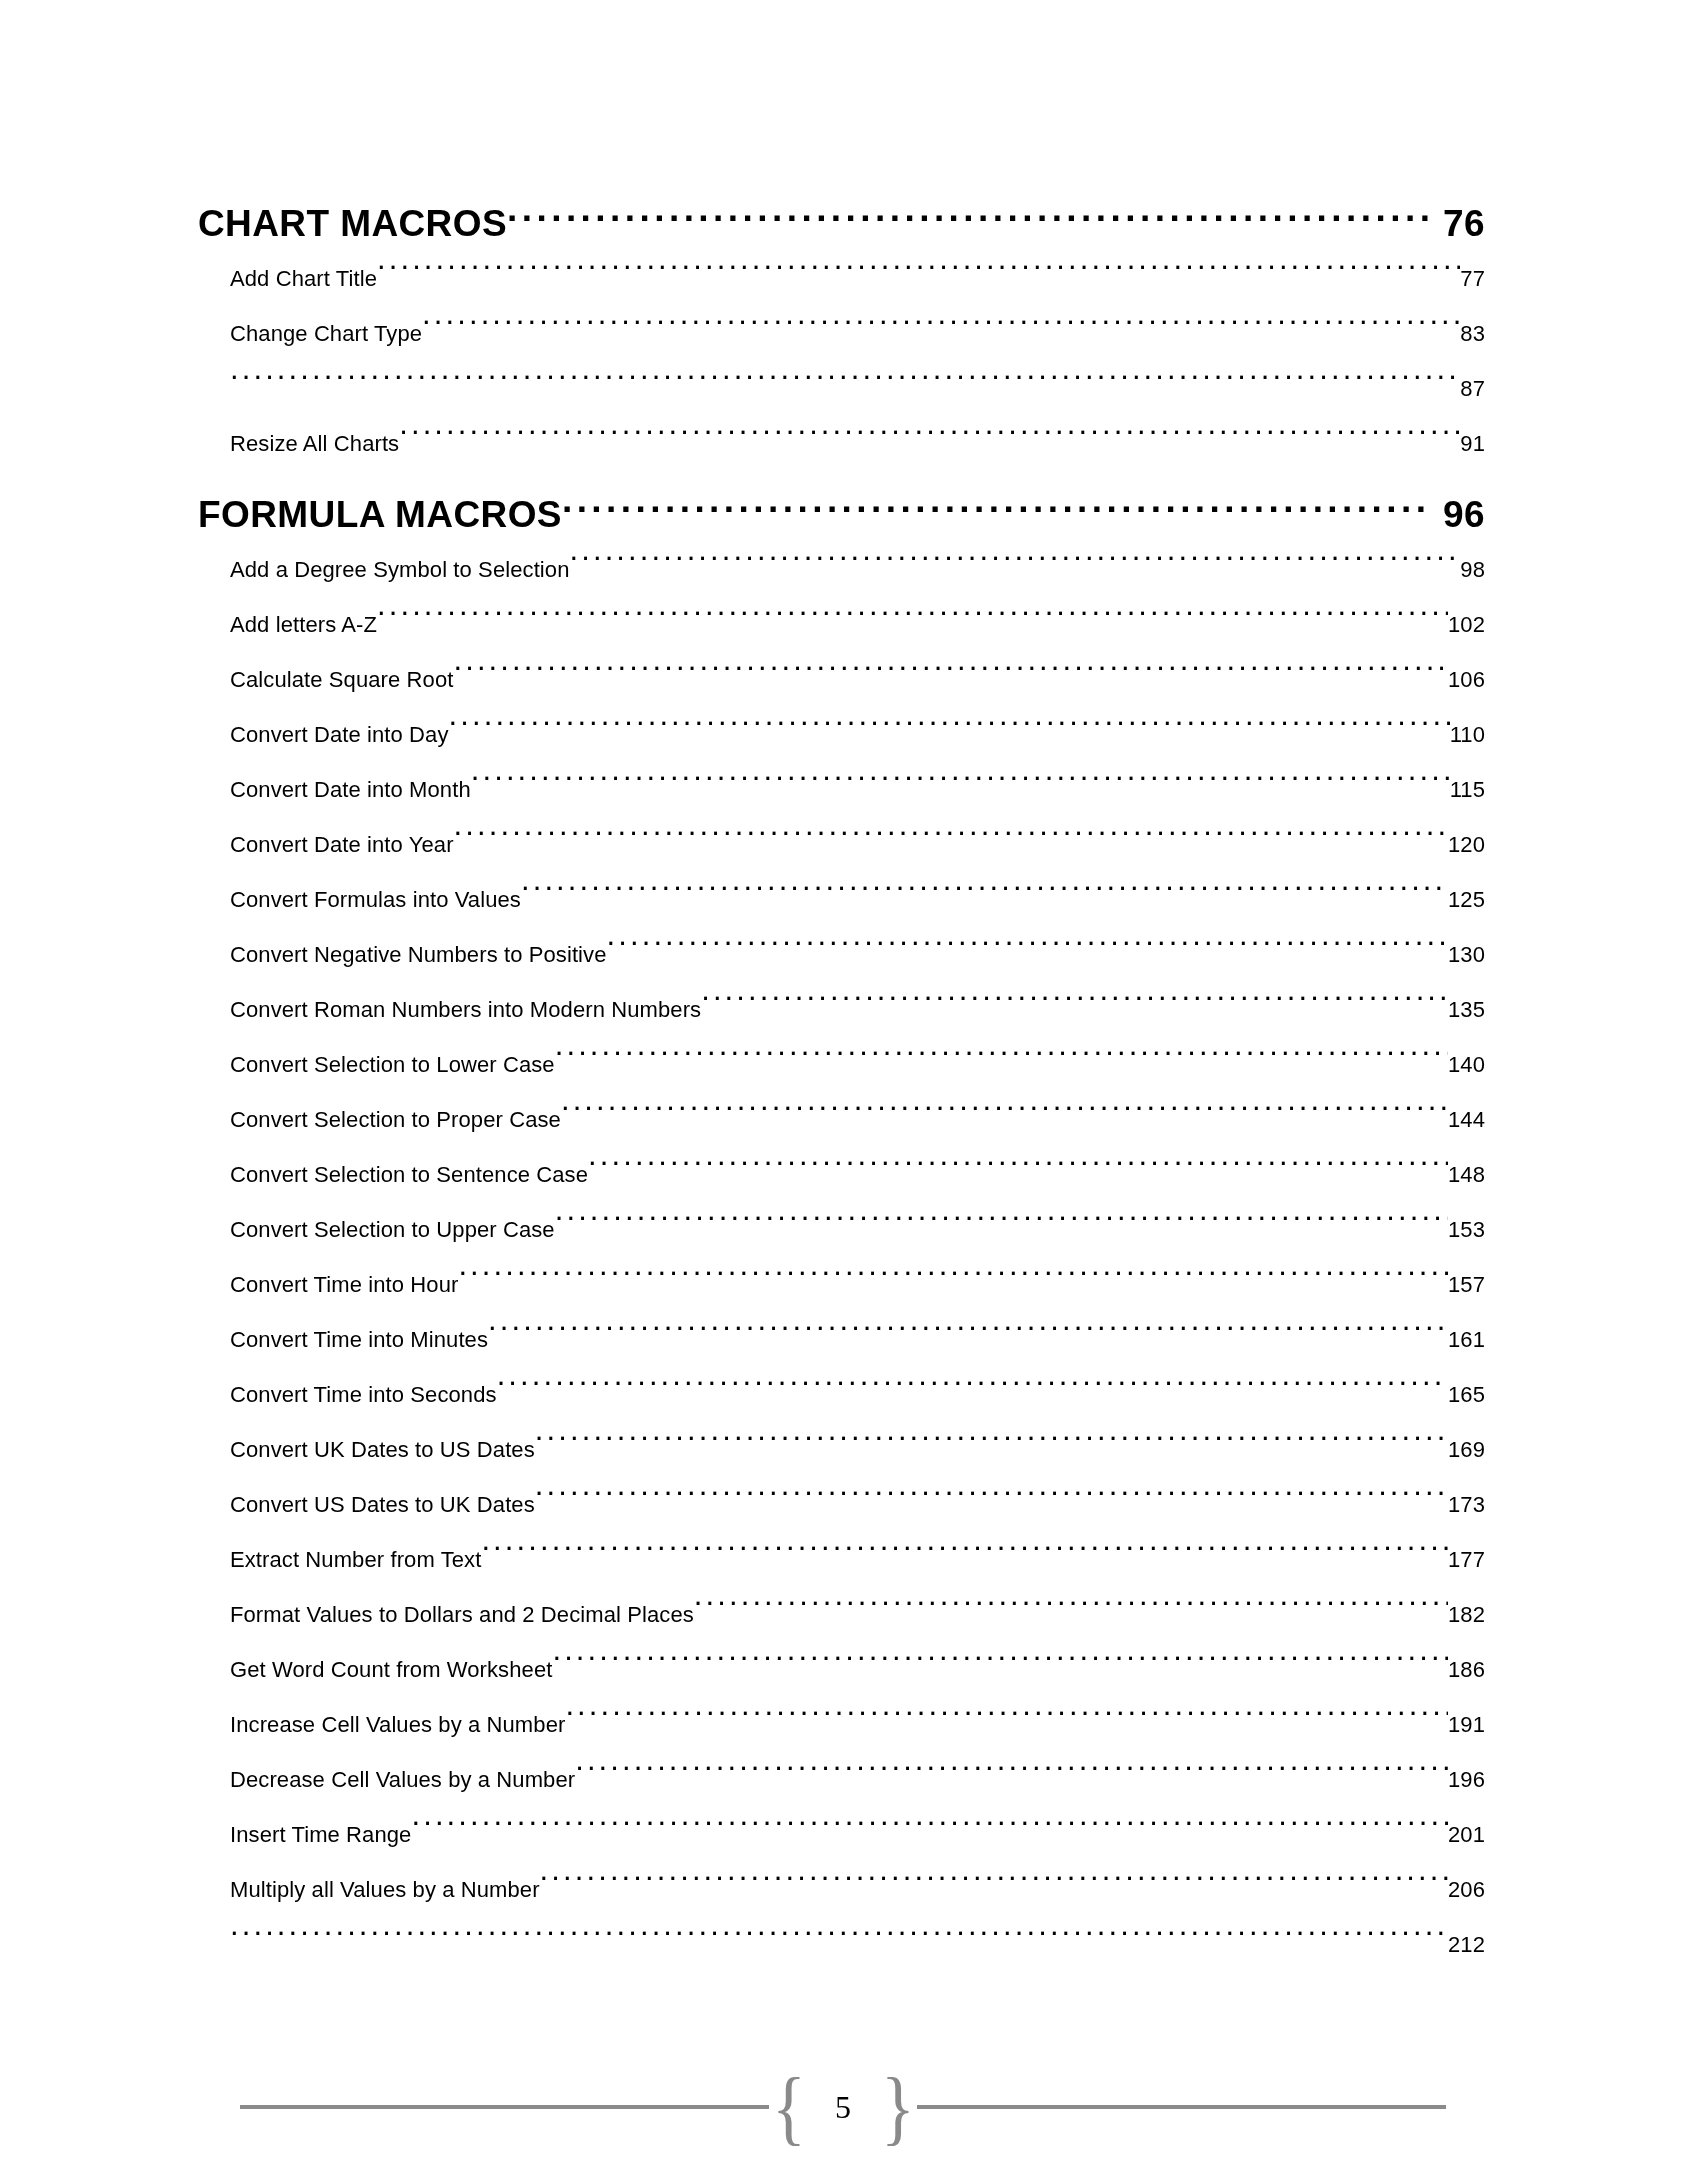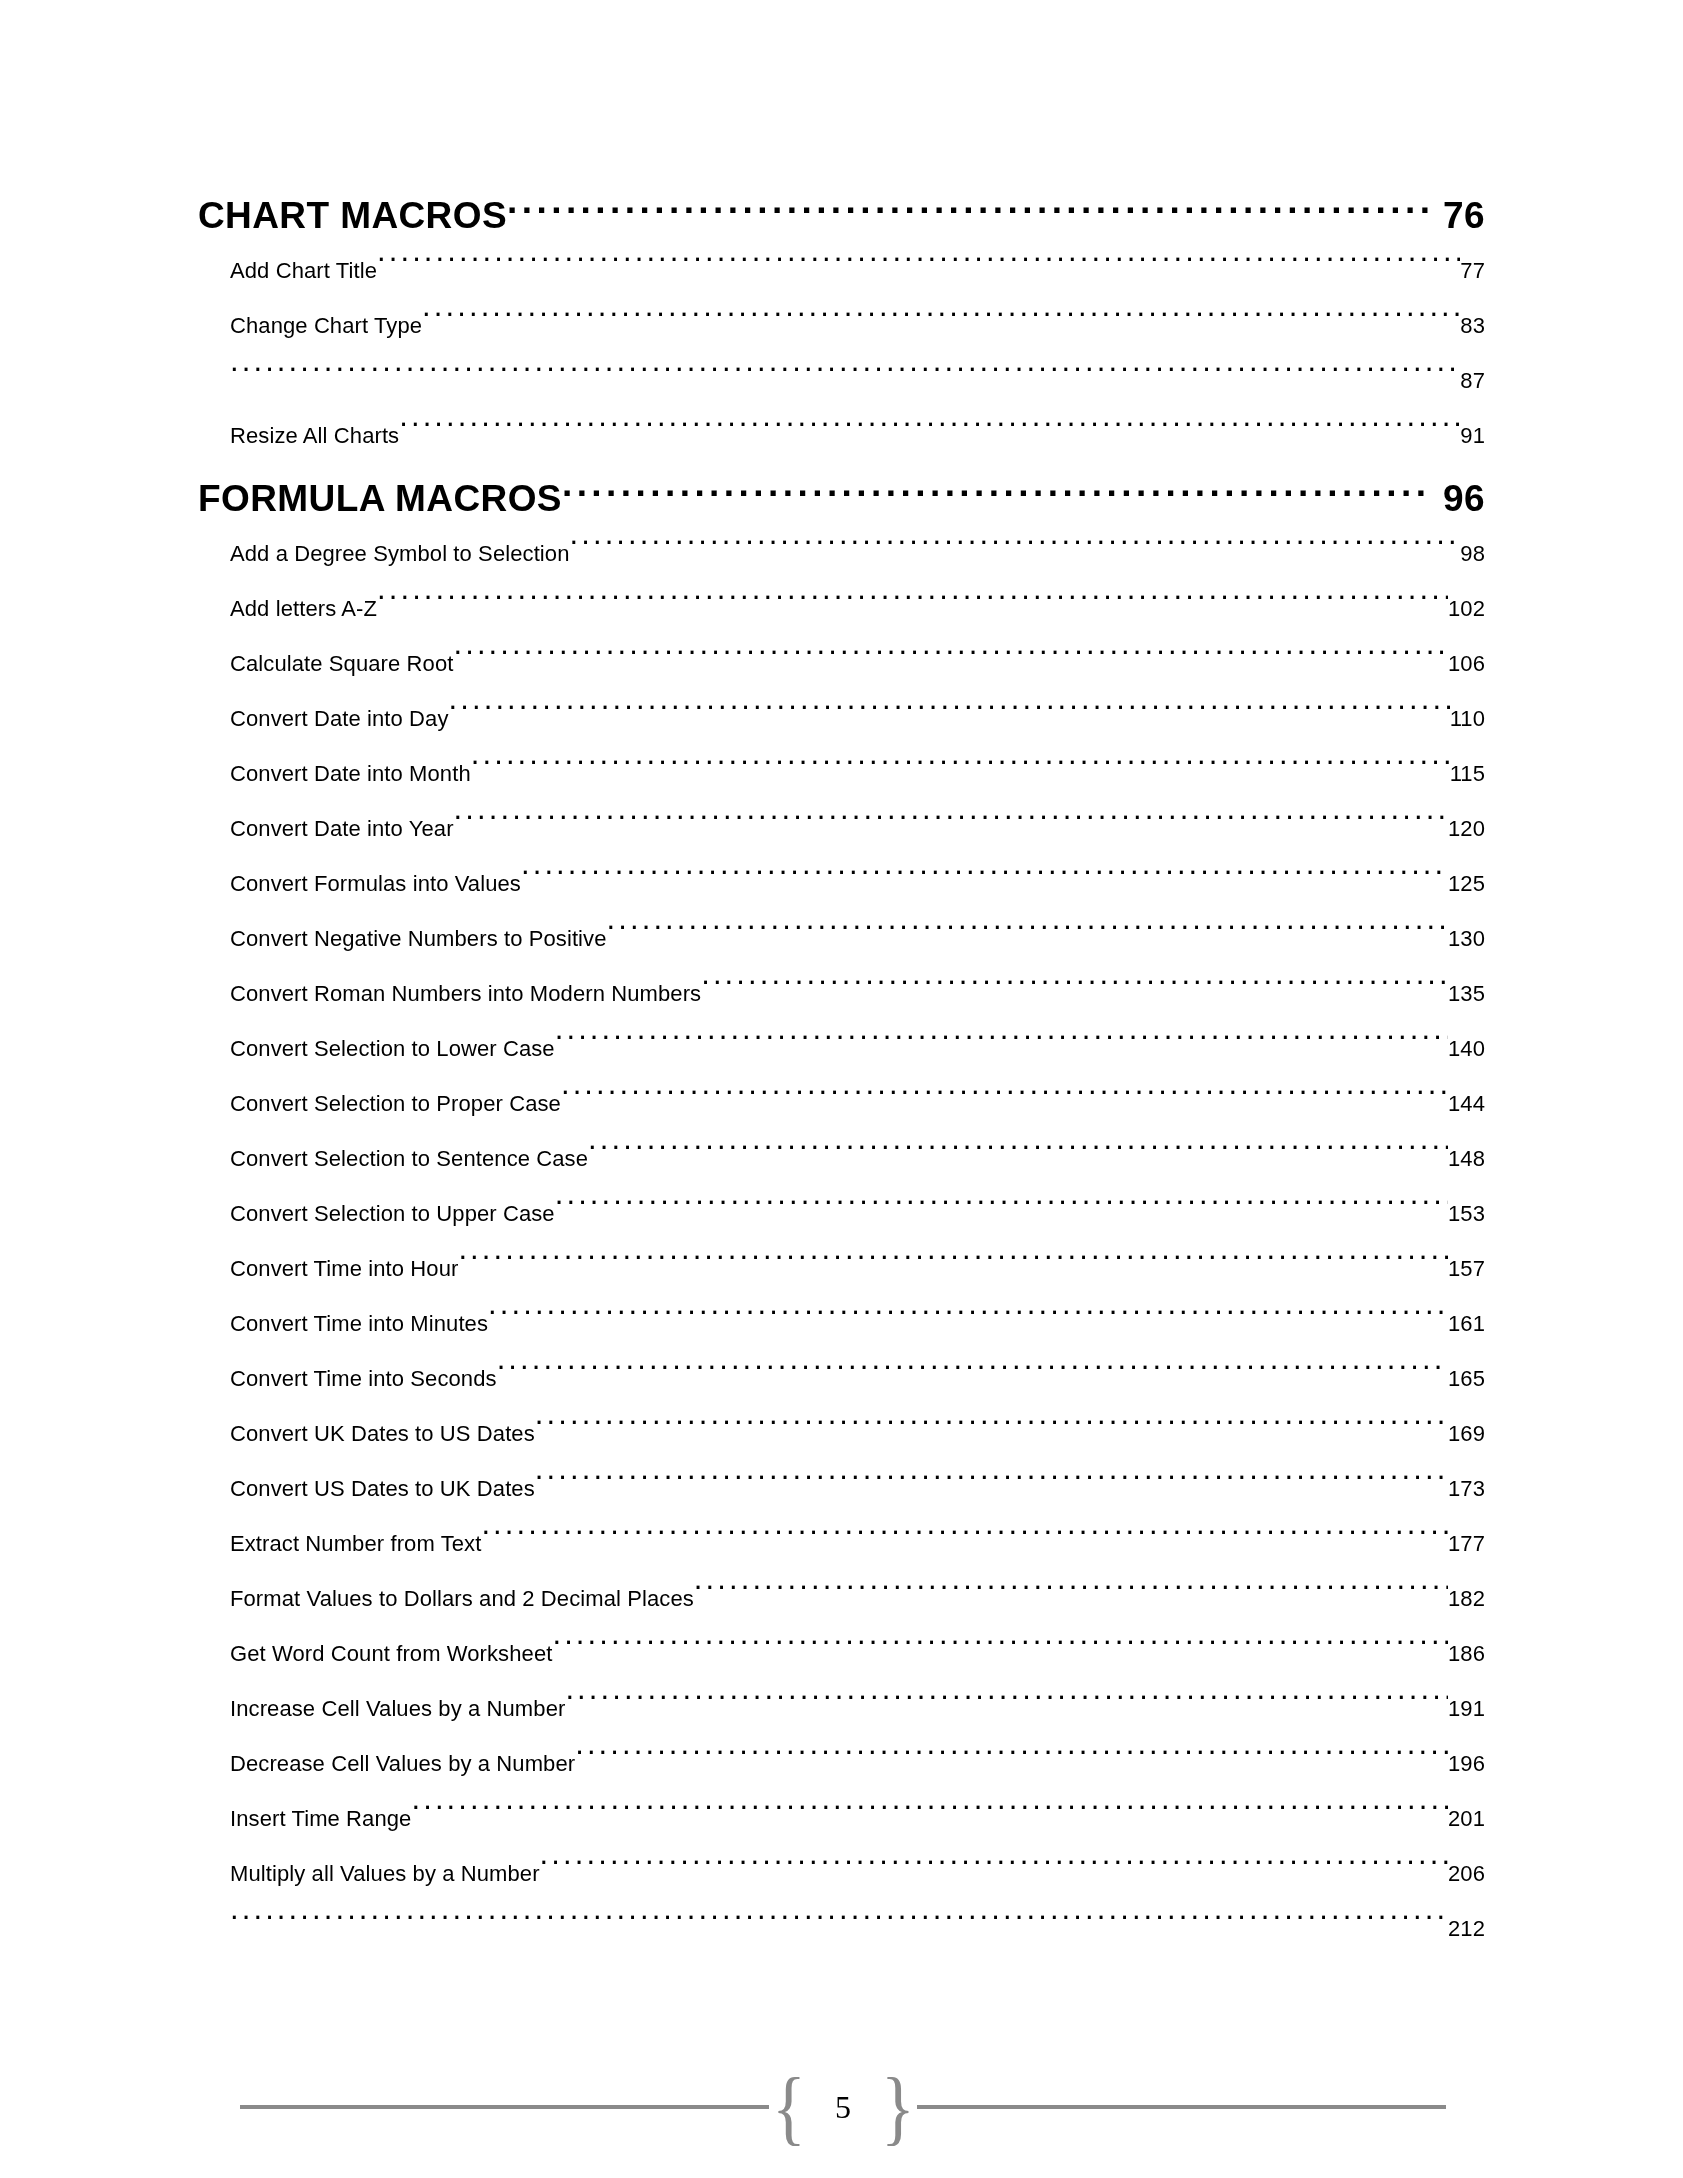--- a/index.html
+++ b/index.html
@@ -65,21 +65,21 @@
     text-align: left;
   }
 
   
   .row.heading {
     font-weight: bold;
     font-size: 37px;
     line-height: 55px;
     letter-spacing: 0.4px;
     margin-left: 0;
-    margin-top: 8px;
+    margin-top: 16px;
   }
   .row.heading .leader::after {
     font-weight: bold;
     letter-spacing: 0.12em;
     font-size: 37px;
   }
   .row.heading .pageno {
     padding-left: 10px;
   }
 

